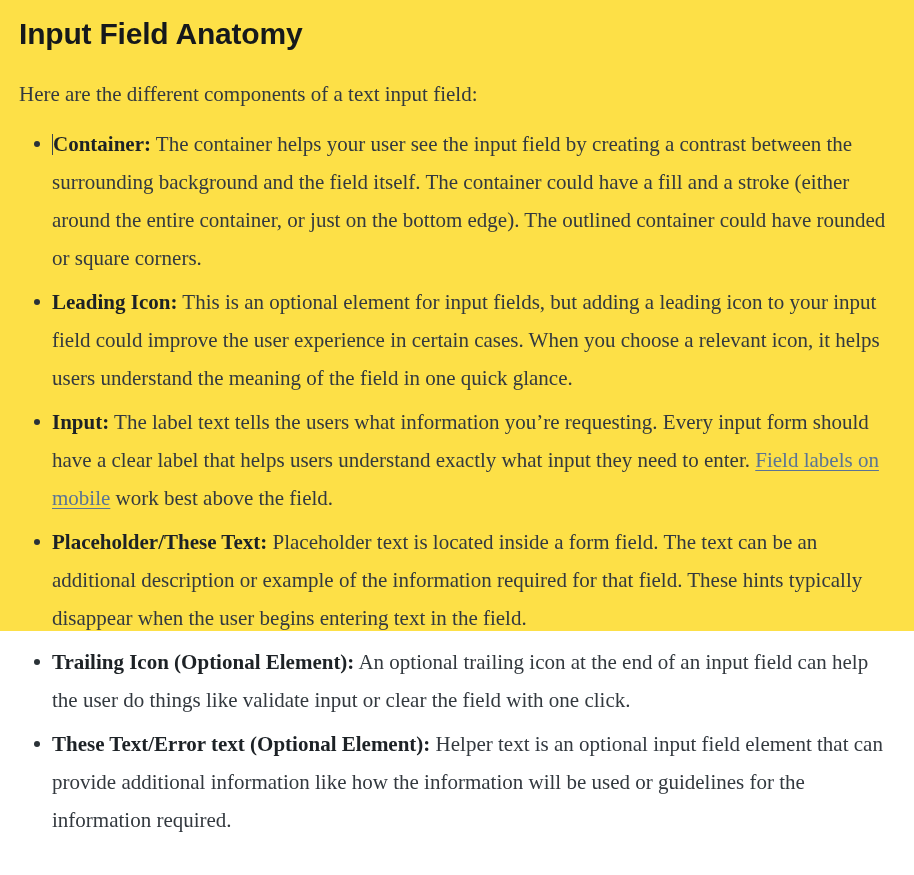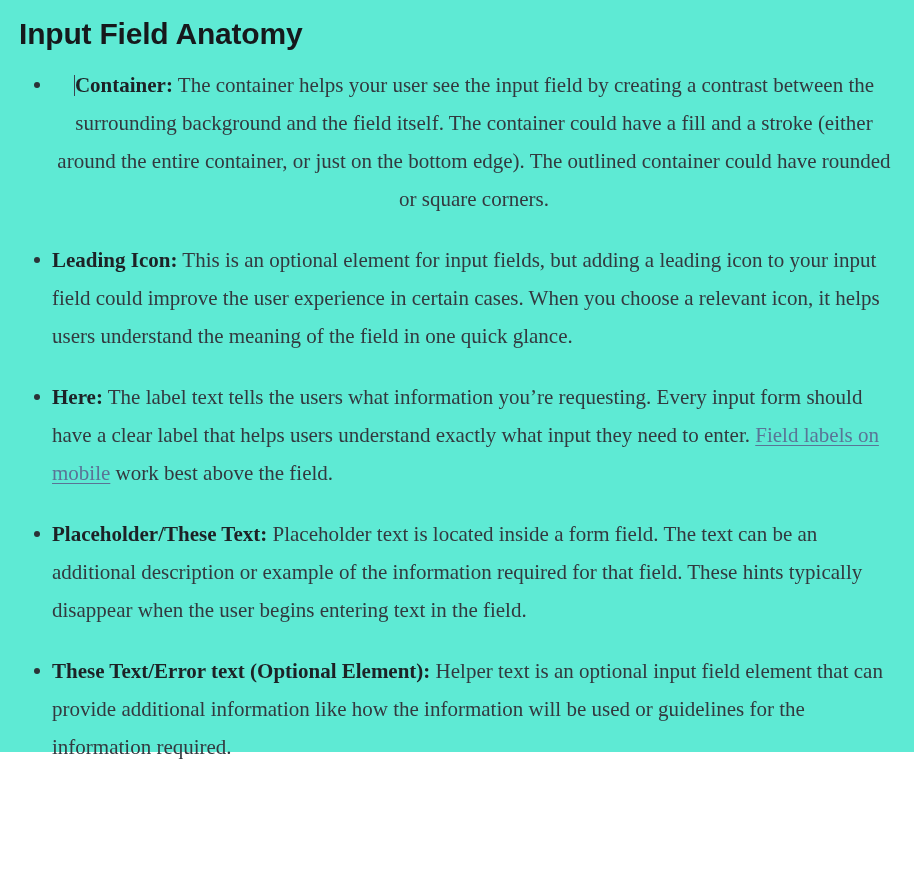--- a/index.html
+++ b/index.html
@@ -10,24 +10,24 @@
   body {
     width: 914px;
     height: 875px;
     overflow: hidden;
     font-family: "Liberation Serif", "DejaVu Serif", serif;
     color: #2b3338;
     -webkit-font-smoothing: antialiased;
   }
   .page {
     width: 914px;
-    height: 752px;
+    height: 631px;
     box-sizing: border-box;
     padding: 10px 18px 0 18px;
-    background: #5eead4;
+    background: #fde047;
     position: relative;
   }
   .page-title {
     font-family: "Liberation Sans", "DejaVu Sans", sans-serif;
     font-size: 30px;
     font-weight: 600;
     letter-spacing: -0.2px;
     color: #16191c;
     line-height: 1.2;
     margin: 0 0 0 1px;
@@ -40,28 +40,27 @@
     margin: 26px 0 0 1px;
   }
   ul.anatomy-list {
     list-style: none;
     margin: 14px 0 0 0;
     padding: 0;
   }
   ul.anatomy-list > li {
     position: relative;
     padding-left: 34px;
-    margin-top: 23px;
+    margin-top: 6px;
     font-size: 21px;
     line-height: 38px;
     color: #33393f;
   }
   ul.anatomy-list > li:first-child {
     margin-top: 8px;
-    text-align: center;
   }
   ul.anatomy-list > li::before {
     content: "";
     position: absolute;
     left: 16px;
     top: 16px;
     width: 6px;
     height: 6px;
     border-radius: 50%;
     background: #2b3338;
@@ -86,39 +85,43 @@
     text-decoration-thickness: 1px;
   }
 </style>
 </head>
 <body>
 
 <div class="page">
 
   <h1 class="page-title">Input Field Anatomy</h1>
 
+  <p class="intro">Here are the different components of a text input field:</p>
 
   <ul class="anatomy-list">
 
     <li>
       <span class="caret"></span><span class="term">Container:</span><span> The container helps your user see the input field by creating a contrast between the surrounding background and the field itself. The container could have a fill and a stroke (either around the entire container, or just on the bottom edge). The outlined container could have rounded or square corners.</span>
     </li>
 
     <li>
       <span class="term">Leading Icon:</span><span> This is an optional element for input fields, but adding a leading icon to your input field could improve the user experience in certain cases. When you choose a relevant icon, it helps users understand the meaning of the field in one quick glance.</span>
     </li>
 
     <li>
-      <span class="term">Here:</span><span> The label text tells the users what information you’re requesting. Every input form should have a clear label that helps users understand exactly what input they need to enter. </span><a class="inline-link" href="#">Field labels on mobile</a><span> work best above the field.</span>
+      <span class="term">Input:</span><span> The label text tells the users what information you’re requesting. Every input form should have a clear label that helps users understand exactly what input they need to enter. </span><a class="inline-link" href="#">Field labels on mobile</a><span> work best above the field.</span>
     </li>
 
     <li>
       <span class="term">Placeholder/These Text:</span><span> Placeholder text is located inside a form field. The text can be an additional description or example of the information required for that field. These hints typically disappear when the user begins entering text in the field.</span>
     </li>
 
+    <li>
+      <span class="term">Trailing Icon (Optional Element):</span><span> An optional trailing icon at the end of an input field can help the user do things like validate input or clear the field with one click.</span>
+    </li>
 
     <li>
       <span class="term">These Text/Error text (Optional Element):</span><span> Helper text is an optional input field element that can provide additional information like how the information will be used or guidelines for the information required.</span>
     </li>
 
   </ul>
 
 </div>
 
 </body></html>

